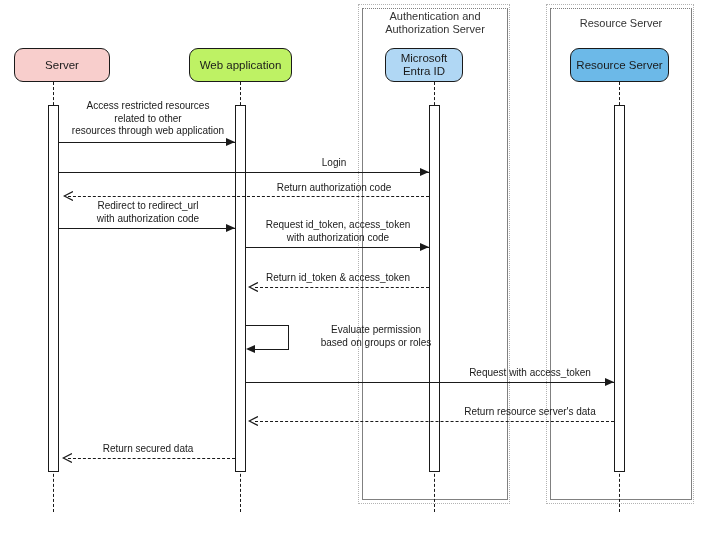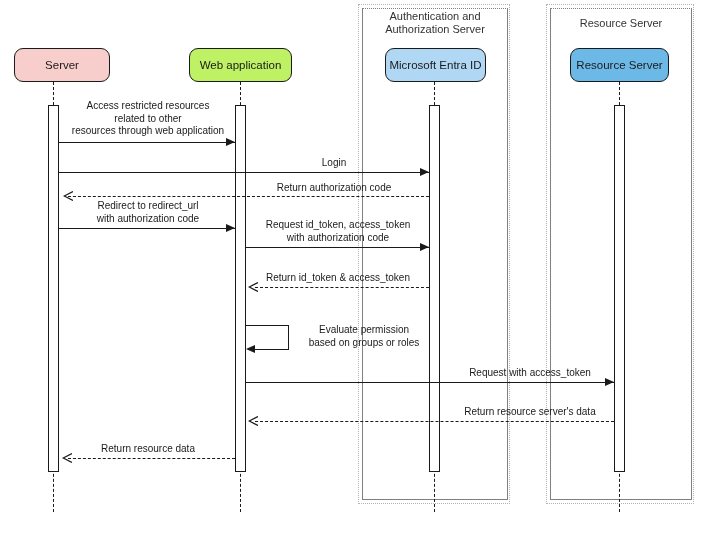--- a/index.html
+++ b/index.html
@@ -143,21 +143,21 @@
   <div class="activation" style="left:614px; top:105px; width:11px; height:367px;"></div>
 
   <div class="participant" style="left:14px; top:48px; width:96px; height:34px; background:#f8cecc;">
     <span>Server</span>
   </div>
 
   <div class="participant" style="left:189px; top:48px; width:103px; height:34px; background:#bef264;">
     <span>Web application</span>
   </div>
 
-  <div class="participant" style="left:385px; top:48px; width:101px; height:34px; background:#b0d7f4;text-align:center;">
+  <div class="participant" style="left:385px; top:48px; width:78px; height:34px; background:#b0d7f4;text-align:center;">
     <span>Microsoft Entra ID</span>
   </div>
 
   <div class="participant" style="left:570px; top:48px; width:99px; height:34px; background:#6cb9e8;">
     <span>Resource Server</span>
   </div>
 
   <div class="msg-label" style="left:62px; top:100px; width:172px;">Access restricted resources
 related to other
 resources through web application</div>
@@ -187,32 +187,32 @@
   <div class="msg-label" style="left:248px; top:272px; width:180px;">Return id_token &amp; access_token</div>
   <div class="msg-line dashed" style="left:255px; top:287px; width:174px;"></div>
   <svg class="arrow-open-left" style="left:248px; top:282px;" viewBox="0 0 10 10">
     <polyline points="10,0.5 1.2,5 10,9.5" fill="none" stroke="#1a1a1a" stroke-width="1.2"></polyline>
   </svg>
 
   <div class="self-top" style="left:246px; top:325px; width:43px;"></div>
   <div class="self-right" style="left:288px; top:325px; height:24px;"></div>
   <div class="self-bottom" style="left:255px; top:349px; width:34px;"></div>
   <div class="arrow-solid-left" style="left:246px; top:344.5px;"></div>
-  <div class="msg-label" style="left:294px; top:324px; width:140px;">Evaluate permission
+  <div class="msg-label" style="left:306px; top:324px; width:140px;">Evaluate permission
 based on groups or roles</div>
 
   <div class="msg-label" style="left:450px; top:367px; width:160px;">Request with access_token</div>
   <div class="msg-line" style="left:246px; top:382px; width:368px;"></div>
   <div class="arrow-solid-right" style="left:605px; top:377.5px;"></div>
 
   <div class="msg-label" style="left:450px; top:406px; width:160px;">Return resource server's data</div>
   <div class="msg-line dashed" style="left:255px; top:421px; width:359px;"></div>
   <svg class="arrow-open-left" style="left:248px; top:416px;" viewBox="0 0 10 10">
     <polyline points="10,0.5 1.2,5 10,9.5" fill="none" stroke="#1a1a1a" stroke-width="1.2"></polyline>
   </svg>
 
-  <div class="msg-label" style="left:62px; top:443px; width:172px;">Return resource data</div>
+  <div class="msg-label" style="left:62px; top:443px; width:172px;">Return secured data</div>
   <div class="msg-line dashed" style="left:68px; top:458px; width:167px;"></div>
   <svg class="arrow-open-left" style="left:62px; top:453px;" viewBox="0 0 10 10">
     <polyline points="10,0.5 1.2,5 10,9.5" fill="none" stroke="#1a1a1a" stroke-width="1.2"></polyline>
   </svg>
 
 </div>
 
 </body></html>

